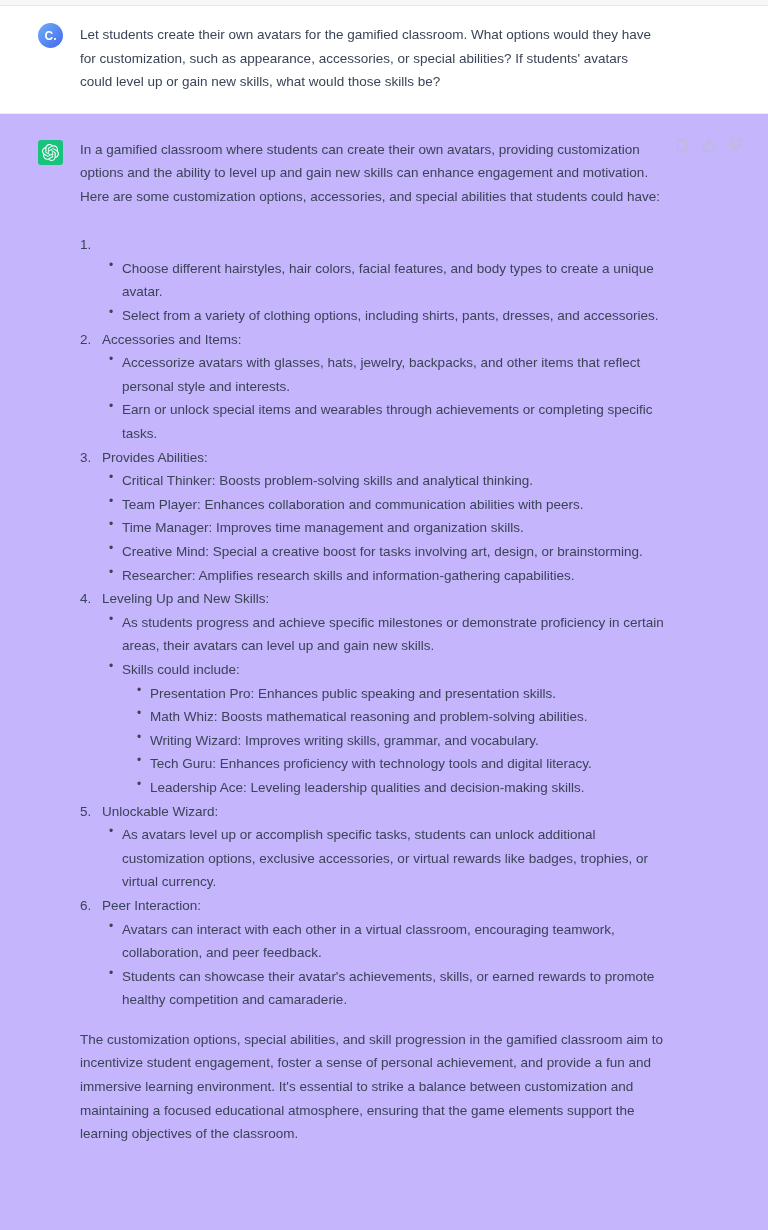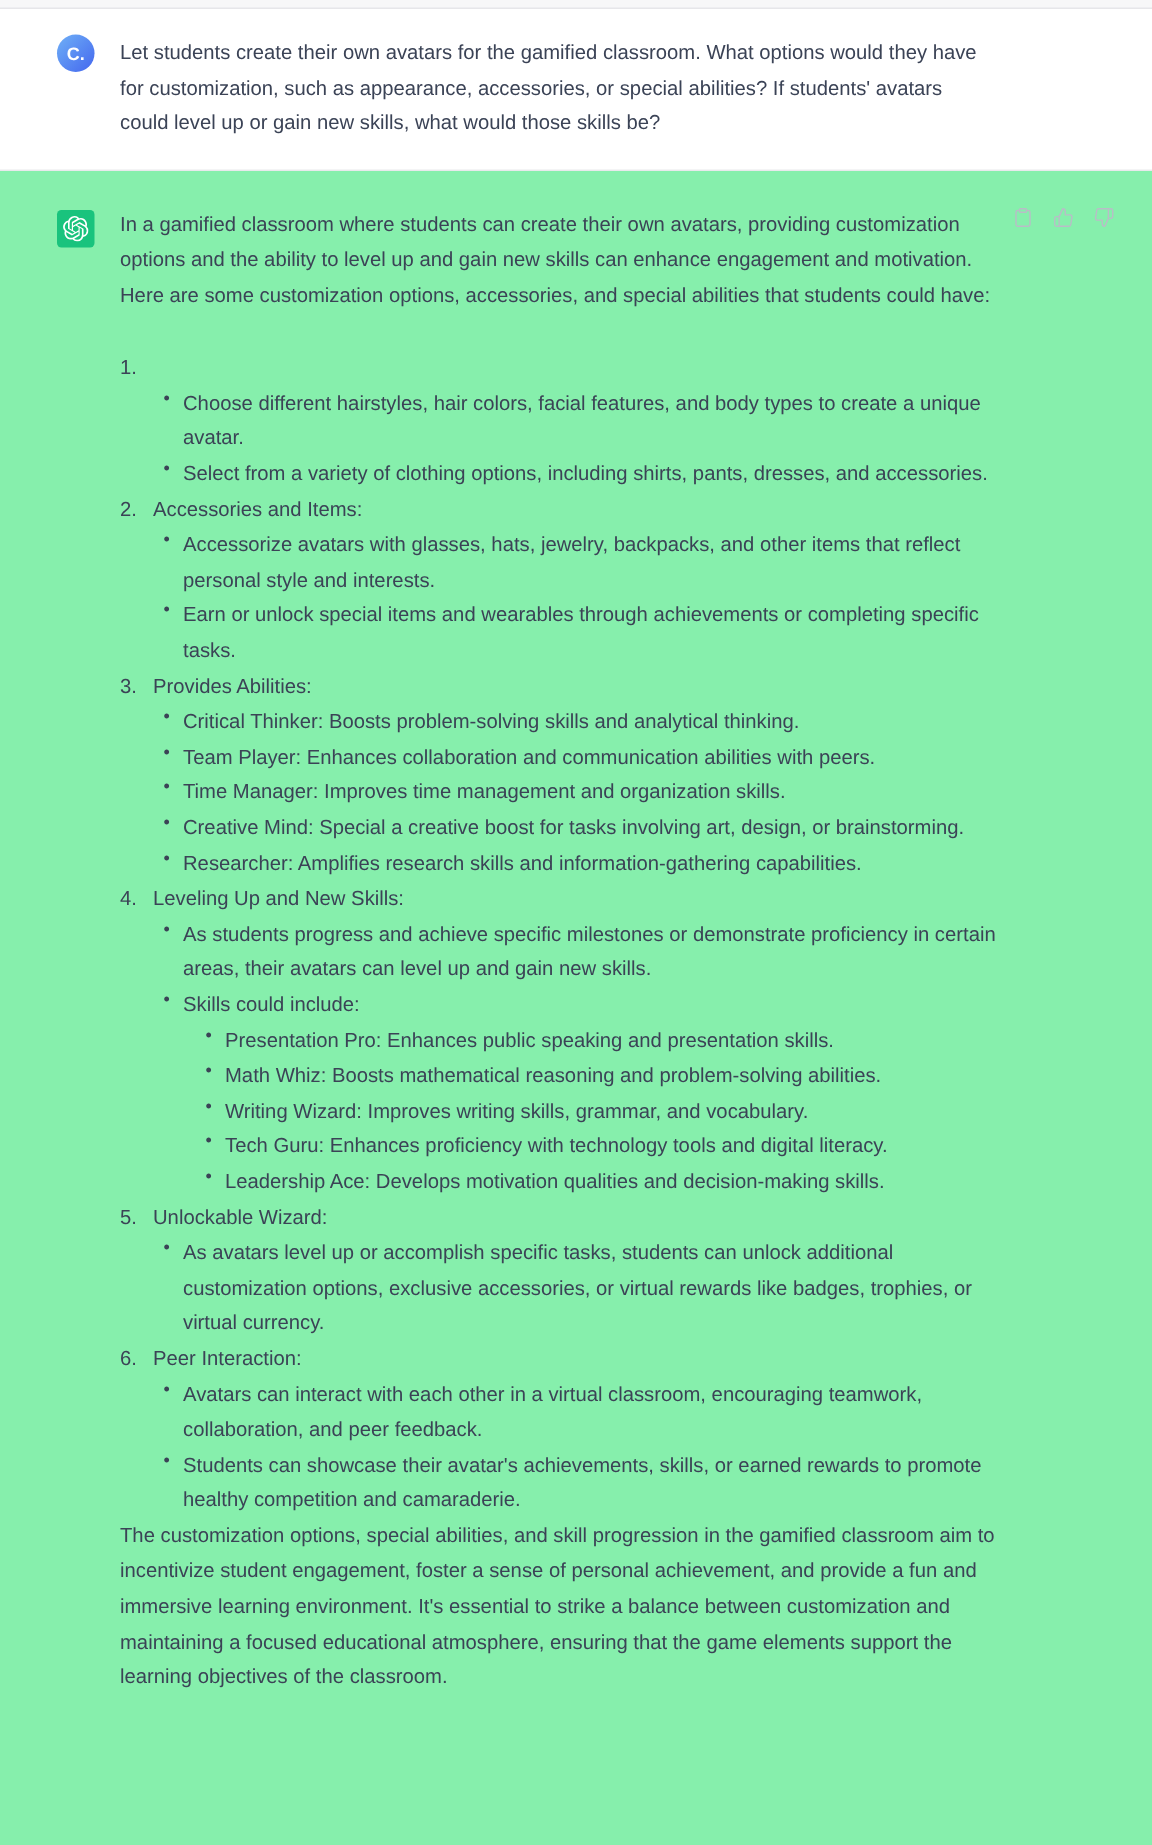--- a/index.html
+++ b/index.html
@@ -22,21 +22,21 @@
   .message {
     display:flex;
     align-items:flex-start;
     padding:15px 24px 19px 38px;
   }
   .message.user {
     background:#ffffff;
     border-bottom:1px solid #e9e9ec;
   }
   .message.assistant {
-    background:#86efac;
+    background:#c4b5fd;
     flex:1;
     padding-top:24px;
     position:relative;
   }
   .avatar {
     width:25px; height:25px;
     flex:none;
     margin-right:17px;
     margin-top:2px;
     display:flex; align-items:center; justify-content:center;
@@ -68,21 +68,21 @@
   }
   .action-btn {
     background:none; border:none; padding:0;
     width:14px; height:16px;
     color:#b9bdc7;
     cursor:pointer;
     display:flex; align-items:flex-start;
   }
   .action-btn svg { width:14px; height:14px; stroke:#b9bdc7; fill:none; stroke-width:1.6; stroke-linecap:round; stroke-linejoin:round; }
   .intro { margin-bottom:25px; }
-  .outro { }
+  .outro { margin-top:16px; }
   ol.main-list { list-style:none; }
   .item-row { display:flex; }
   .item-number { width:22px; flex:none; }
   ul.bullets { list-style:none; padding-left:29px; }
   ul.bullets ul.bullets { padding-left:15px; }
   li.bullet-item { display:flex; align-items:flex-start; }
   .bullet-icon {
     flex:none;
     width:13px;
     font-size:12px;
@@ -223,21 +223,21 @@
                   <li class="bullet-item">
                     <span class="bullet-icon">•</span>
                     <div class="bullet-content"><span class="bullet-text">Writing Wizard: Improves writing skills, grammar, and vocabulary.</span></div>
                   </li>
                   <li class="bullet-item">
                     <span class="bullet-icon">•</span>
                     <div class="bullet-content"><span class="bullet-text">Tech Guru: Enhances proficiency with technology tools and digital literacy.</span></div>
                   </li>
                   <li class="bullet-item">
                     <span class="bullet-icon">•</span>
-                    <div class="bullet-content"><span class="bullet-text">Leadership Ace: Develops motivation qualities and decision-making skills.</span></div>
+                    <div class="bullet-content"><span class="bullet-text">Leadership Ace: Leveling leadership qualities and decision-making skills.</span></div>
                   </li>
                 </ul></div>
             </li>
           </ul>
         </li>
         <li class="list-item">
           <div class="item-row">
             <span class="item-number">5.</span>
             <span class="item-title">Unlockable Wizard:</span>
           </div>

